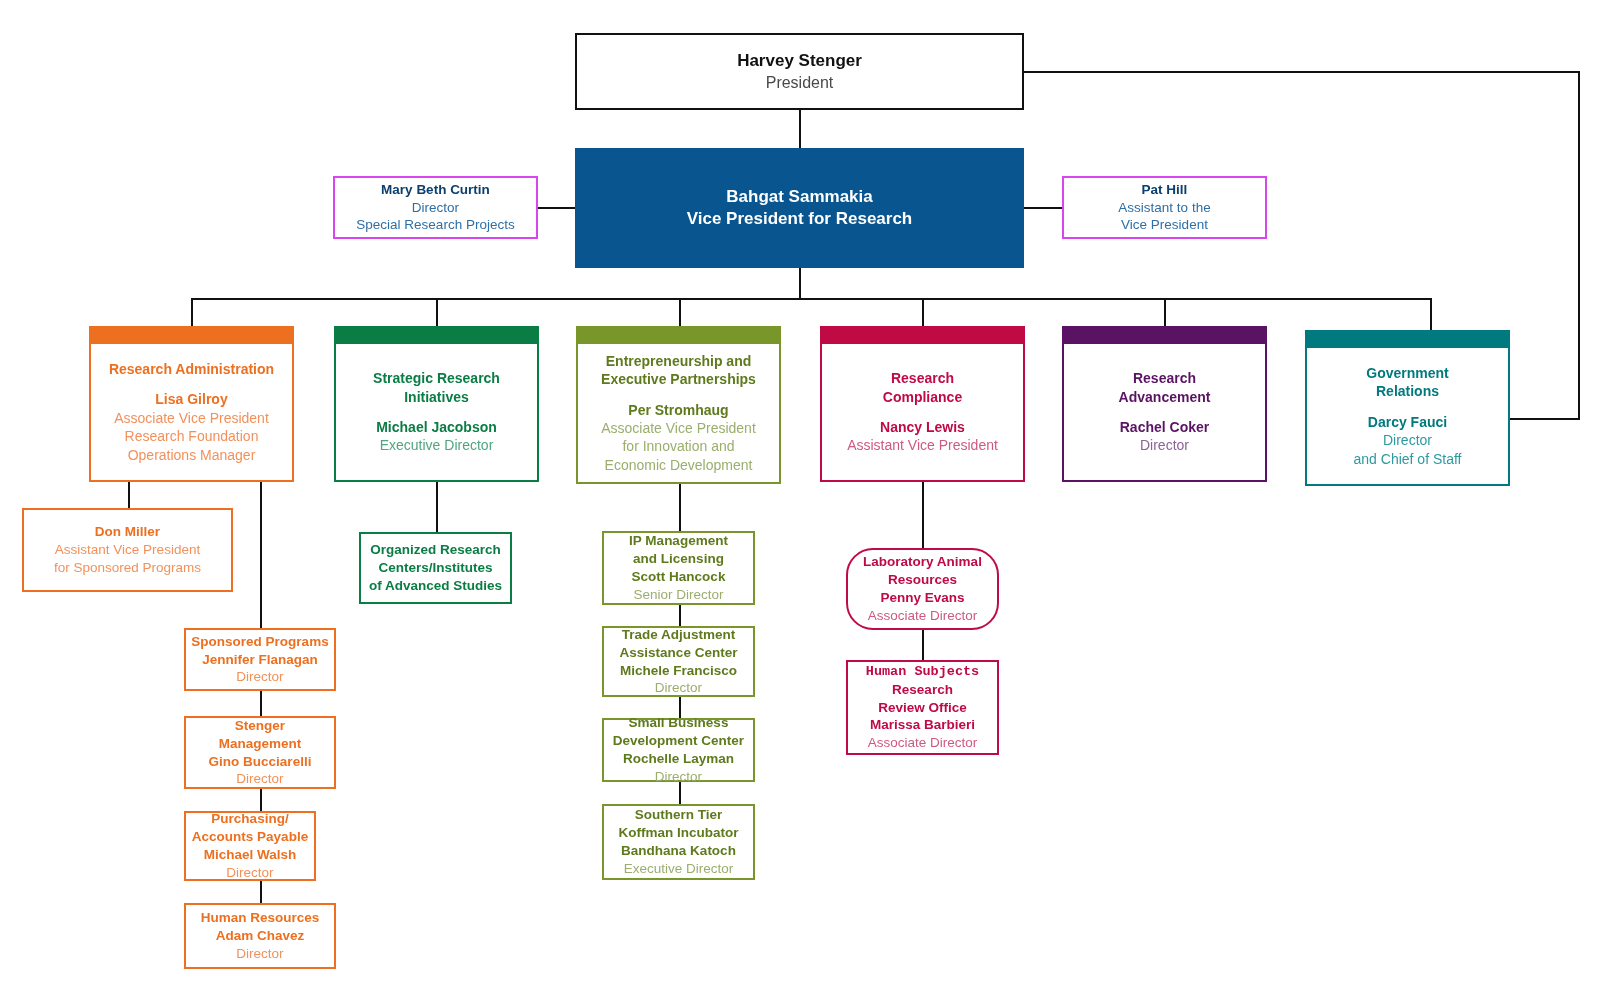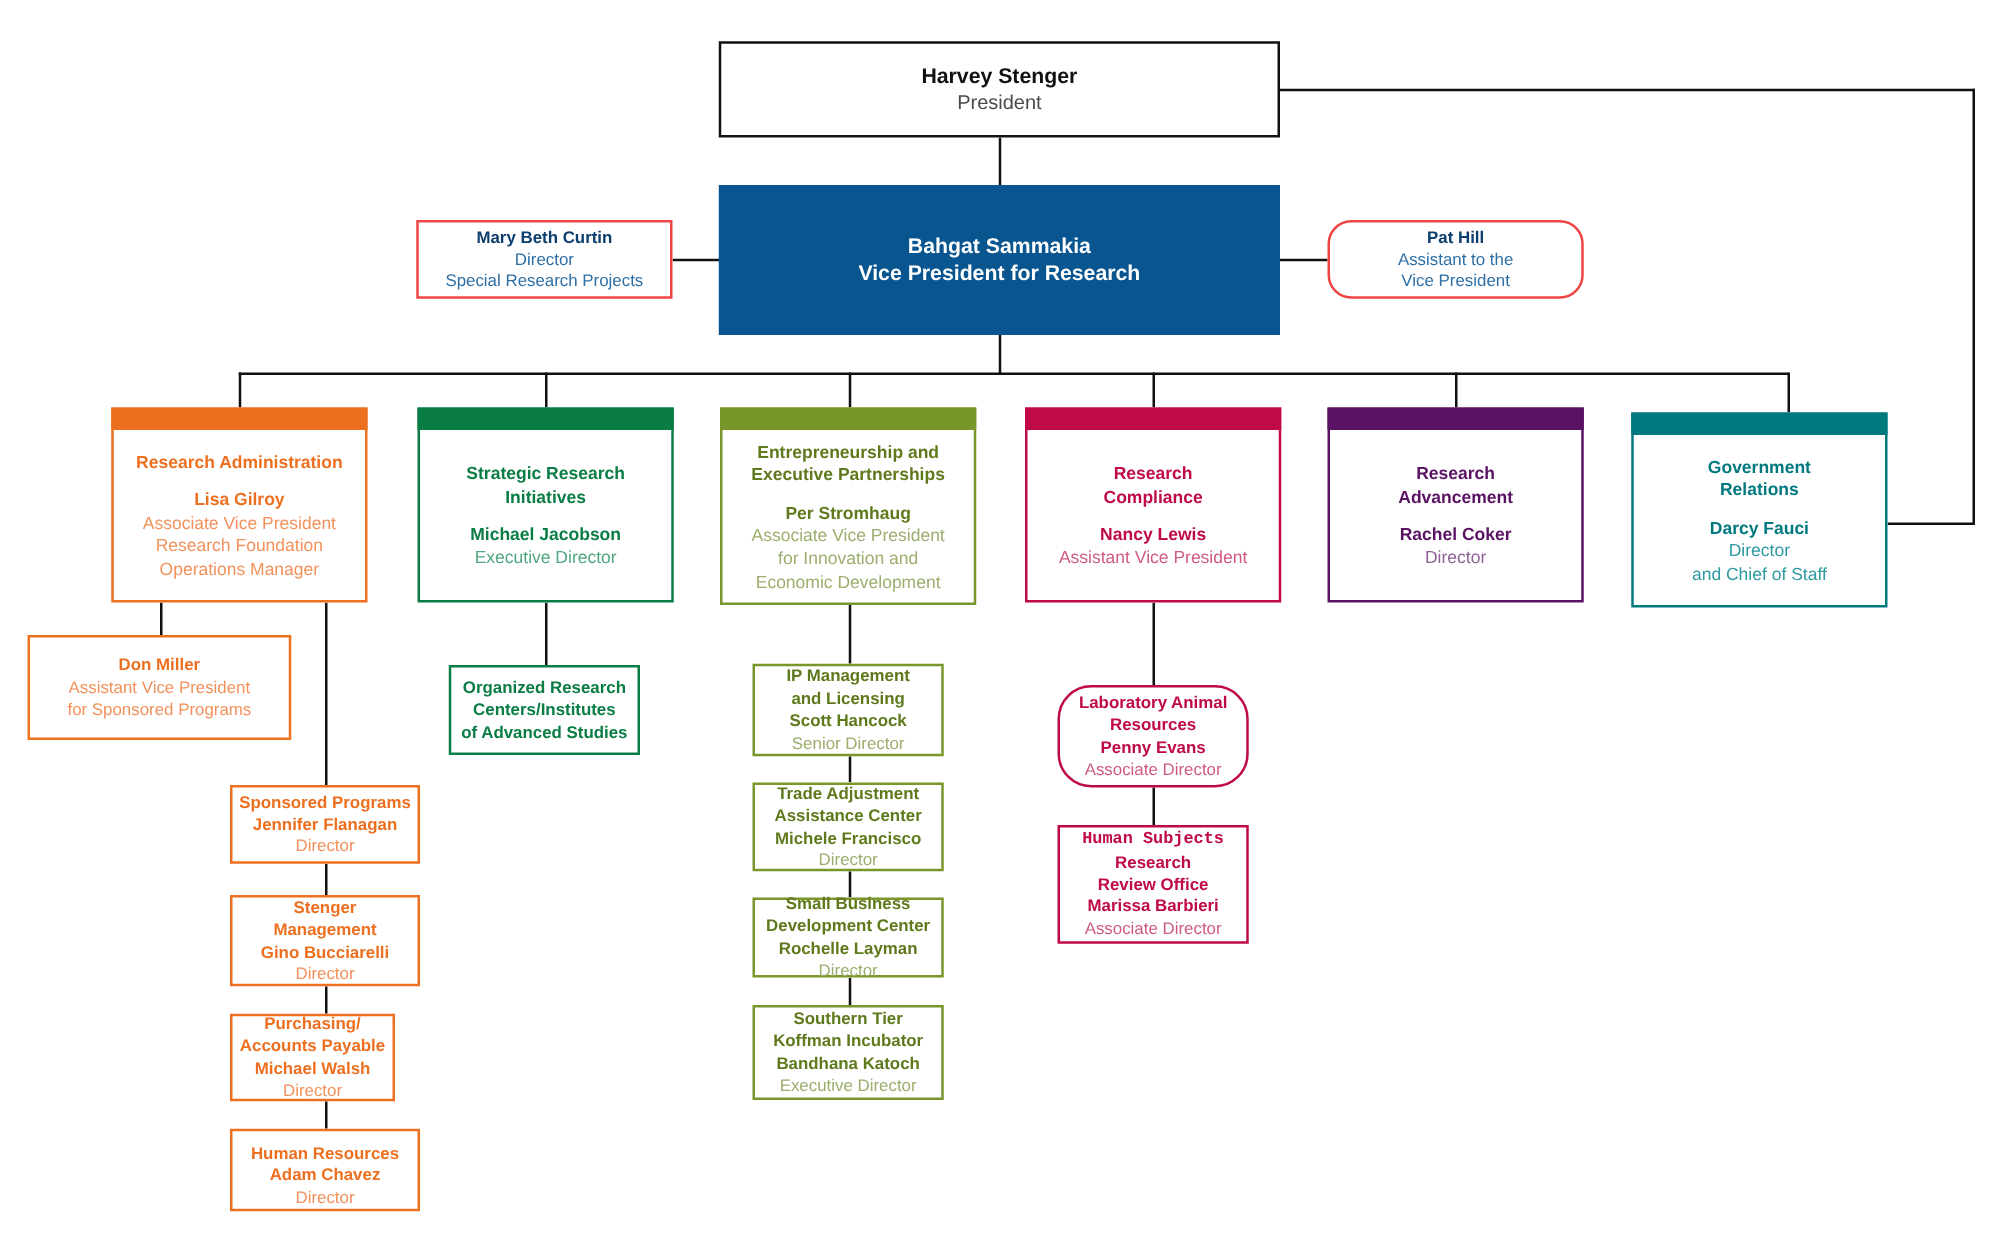--- a/index.html
+++ b/index.html
@@ -18,21 +18,21 @@
   .root{border:2px solid #111111;}
   .root .nm{color:#111111;font-size:17px;}
   .root .rl{color:#4a4a4a;font-size:16px;}
 
   
   .vp{border:none;background:#08558F;}
   .vp .nm{color:#ffffff;font-size:17px;}
   .vp .rl{color:#ffffff;font-size:17px;font-weight:bold;}
 
   
-  .aide{border:2px solid #ef4444;}
+  .aide{border:2px solid #d946ef;}
   .aide .nm{color:#0C3E6E;font-size:13.5px;}
   .aide .rl{color:#2E6FA5;font-size:13.5px;}
 
   
   .div-box{border-style:solid;border-width:2px;padding-top:16px;}
   .div-box .bar{position:absolute;left:-2px;right:-2px;top:-2px;height:18px;}
   .div-box .tt{font-size:14px;}
   .div-box .nm{font-size:14px;}
   .div-box .rl{font-size:14px;}
 
@@ -96,21 +96,21 @@
     <div class="nm">Bahgat Sammakia</div>
     <div class="rl">Vice President for Research</div>
   </div>
 
   <div class="box aide" style="left:333px;top:176px;width:205px;height:63px;">
     <div class="nm">Mary Beth Curtin</div>
     <div class="rl">Director</div>
     <div class="rl">Special Research Projects</div>
   </div>
 
-  <div class="box aide" style="left:1062px;top:176px;width:205px;height:63px;border-radius:19px;">
+  <div class="box aide" style="left:1062px;top:176px;width:205px;height:63px;">
     <div class="nm">Pat Hill</div>
     <div class="rl">Assistant to the</div>
     <div class="rl">Vice President</div>
   </div>
 
   <div class="box div-box" style="left:89px;top:326px;width:205px;height:156px;border-color:#ED7020;">
     <div class="bar" style="background:#ED7020;"></div>
     <div class="tt" style="color:#ED7020;">Research Administration</div>
     <div class="gap"></div>
     <div class="nm" style="color:#ED7020;">Lisa Gilroy</div>
@@ -138,21 +138,21 @@
     <div class="rl" style="color:#F2915B;">Director</div>
   </div>
 
   <div class="box leaf" style="left:184px;top:811px;width:132px;height:70px;border-color:#ED7020;">
     <div class="tt" style="color:#ED7020;">Purchasing/</div>
     <div class="tt" style="color:#ED7020;">Accounts Payable</div>
     <div class="nm" style="color:#ED7020;">Michael Walsh</div>
     <div class="rl" style="color:#F2915B;">Director</div>
   </div>
 
-  <div class="box leaf" style="left:184px;top:903px;width:152px;height:66px;border-color:#ED7020;justify-content:flex-end;">
+  <div class="box leaf" style="left:184px;top:903px;width:152px;height:66px;border-color:#ED7020;">
     <div class="tt" style="color:#ED7020;">Human Resources</div>
     <div class="nm" style="color:#ED7020;">Adam Chavez</div>
     <div class="rl" style="color:#F2915B;">Director</div>
   </div>
 
   <div class="box div-box" style="left:334px;top:326px;width:205px;height:156px;border-color:#0A7D45;">
     <div class="bar" style="background:#0A7D45;"></div>
     <div class="tt" style="color:#0A7D45;">Strategic Research</div>
     <div class="tt" style="color:#0A7D45;">Initiatives</div>
     <div class="gap"></div>

